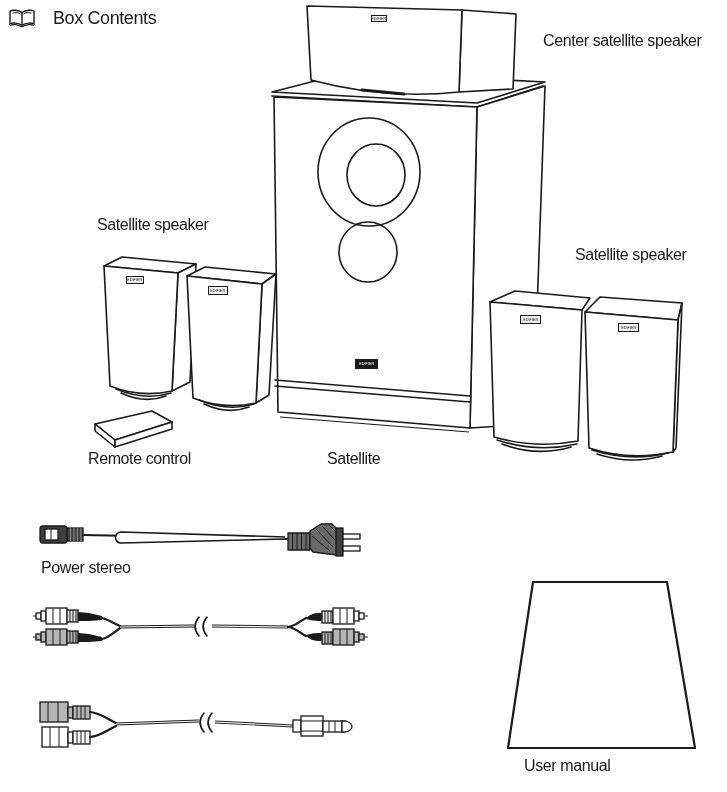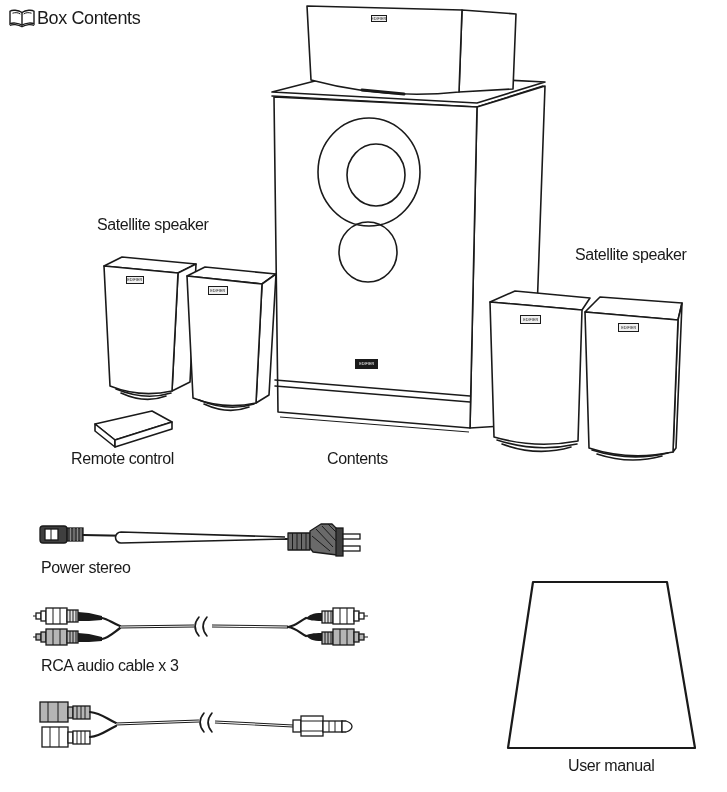--- a/index.html
+++ b/index.html
@@ -2,21 +2,21 @@
 <html><head>
 <meta charset="utf-8">
 <style>
   html,body { margin:0; padding:0; background:#fff; }
   .page {
     position:relative; width:727px; height:792px; background:#ffffff;
     font-family:"Liberation Sans", sans-serif; color:#1a1a1a; overflow:hidden;
   }
   .art { position:absolute; left:0; top:0; }
   .header {
-    position:absolute; left:8px; top:8px; display:flex; align-items:center; gap:1px;
+    position:absolute; left:8px; top:8px; display:flex; align-items:center; gap:17px;
     font-size:18px; letter-spacing:-0.4px; white-space:nowrap;
   }
   .label {
     position:absolute; font-size:16px; letter-spacing:-0.4px; white-space:nowrap;
     line-height:1.1;
   }
   .badge {
     position:absolute; border:1px solid #1a1a1a; background:#f0f0f0; color:#1a1a1a;
     display:flex; align-items:center; justify-content:center; overflow:hidden;
     box-sizing:border-box;
@@ -247,22 +247,22 @@
   <div class="header">
     <svg width="28" height="21" viewBox="0 0 28 21">
       <path d="M14,4.5 C10,1.8 4,1.8 2,3.2 L2,16 C4,14.6 10,14.6 14,17.2 C18,14.6 24,14.6 26,16 L26,3.2 C24,1.8 18,1.8 14,4.5 Z" fill="none" stroke="#1a1a1a" stroke-width="1.4"></path>
       <line x1="14" y1="4.5" x2="14" y2="17.2" stroke="#1a1a1a" stroke-width="1.4"></line>
       <path d="M4.5,5.2 C7.5,4.2 10.5,4.6 12.3,6 M23.5,5.2 C20.5,4.2 17.5,4.6 15.7,6" fill="none" stroke="#1a1a1a" stroke-width="1"></path>
       <path d="M2,17.5 C4,16.1 10,16.1 14,18.7 C18,16.1 24,16.1 26,17.5" fill="none" stroke="#1a1a1a" stroke-width="1.2"></path>
     </svg>
     <span>Box Contents</span>
   </div>
 
+  <div class="label" style="left:543px; top:32px;">Center satellite speaker</div>
   <div class="label" style="left:97px; top:216px;">Satellite speaker</div>
   <div class="label" style="left:575px; top:246px;">Satellite speaker</div>
-  <div class="label" style="left:71px; top:450px;">Remote control</div>
-  <div class="label" style="left:327px; top:450px;">Contents</div>
+  <div class="label" style="left:88px; top:450px;">Remote control</div>
+  <div class="label" style="left:327px; top:450px;">Satellite</div>
 
   <div class="label" style="left:41px; top:559px;">Power stereo</div>
-  <div class="label" style="left:41px; top:657px;">RCA audio cable x 3</div>
-  <div class="label" style="left:568px; top:757px;">User manual</div>
+  <div class="label" style="left:524px; top:757px;">User manual</div>
 
 </div>
 
 </body></html>

